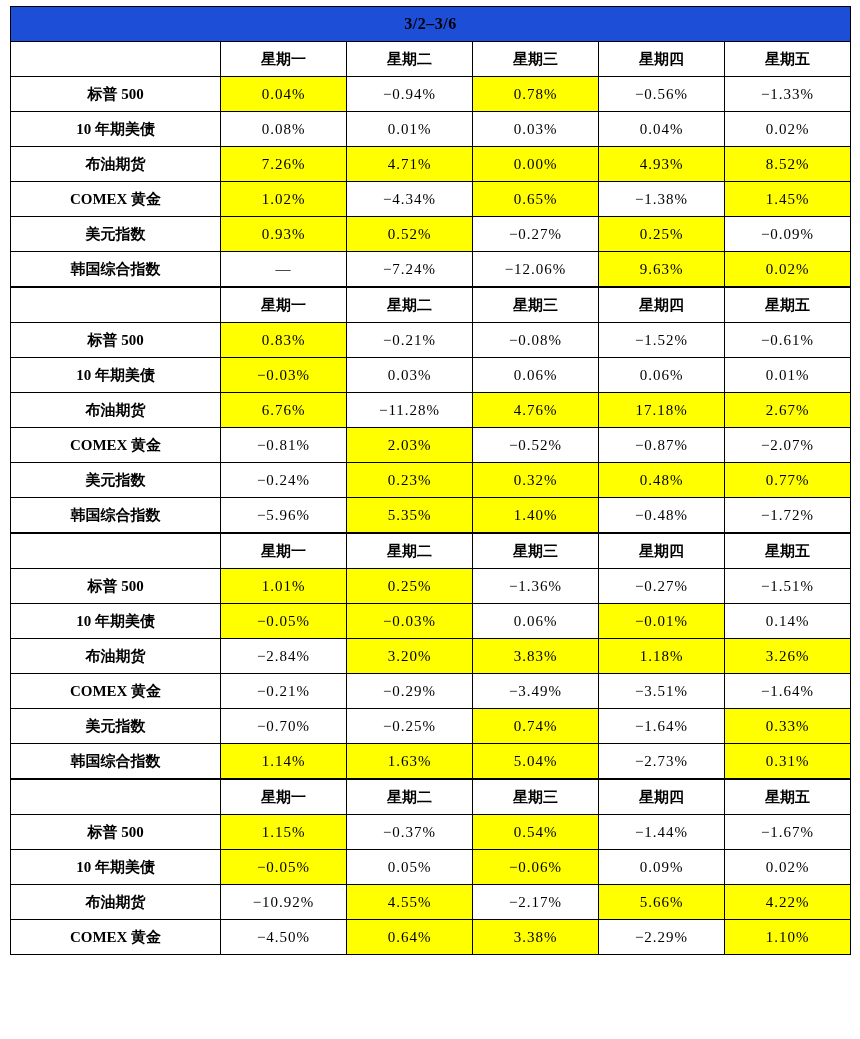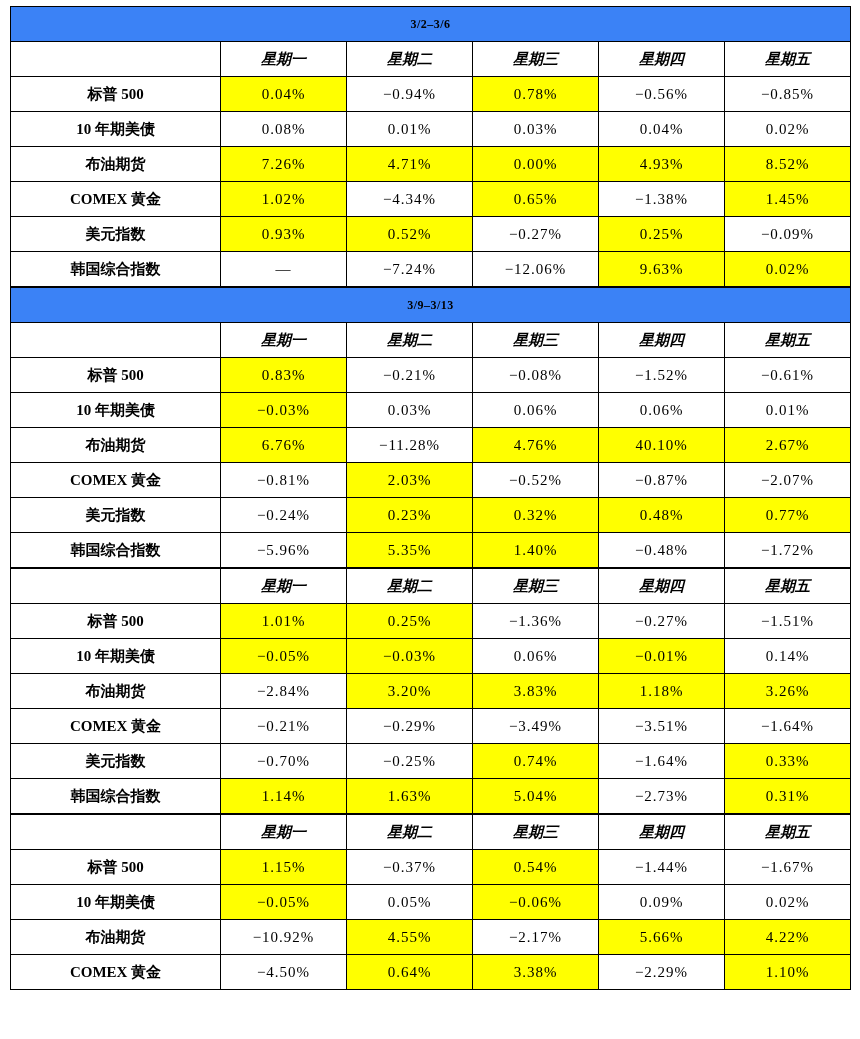--- a/index.html
+++ b/index.html
@@ -26,29 +26,28 @@
   table.block td {
     border: 1px solid #000000;
     height: 34px;
     text-align: center;
     vertical-align: middle;
     padding: 0;
     overflow: hidden;
     white-space: nowrap;
   }
   .period-row td {
-    background: #3b82f6;
+    background: #1d4ed8;
     font-weight: bold;
-    font-size: 12px;
+    font-size: 16px;
     letter-spacing: 0.5px;
   }
   .head-row td {
     font-weight: bold;
     font-size: 15px;
-    font-style: italic;
   }
   .head-row td.corner {
     border-left: 1px solid #000000;
     border-right: 1px solid #000000;
   }
   .label-cell {
     font-weight: bold;
     font-size: 15px;
   }
   .val {
@@ -86,21 +85,21 @@
           <td>星期三</td>
           <td>星期四</td>
           <td>星期五</td>
         </tr>
         <tr>
           <td class="label-cell">标普 500</td>
           <td class="val hl">0.04%</td>
           <td class="val">−0.94%</td>
           <td class="val hl">0.78%</td>
           <td class="val">−0.56%</td>
-          <td class="val">−0.85%</td>
+          <td class="val">−1.33%</td>
         </tr>
         <tr>
           <td class="label-cell">10 年期美债</td>
           <td class="val">0.08%</td>
           <td class="val">0.01%</td>
           <td class="val">0.03%</td>
           <td class="val">0.04%</td>
           <td class="val">0.02%</td>
         </tr>
         <tr>
@@ -127,91 +126,20 @@
           <td class="val hl">0.25%</td>
           <td class="val">−0.09%</td>
         </tr>
         <tr>
           <td class="label-cell">韩国综合指数</td>
           <td class="val">—</td>
           <td class="val">−7.24%</td>
           <td class="val">−12.06%</td>
           <td class="val hl">9.63%</td>
           <td class="val hl">0.02%</td>
-        </tr>
-      </tbody>
-    </table>
-    <table class="block">
-      <colgroup>
-        <col class="colw-label">
-        <col class="colw-day">
-        <col class="colw-day">
-        <col class="colw-day">
-        <col class="colw-day">
-        <col class="colw-day">
-      </colgroup>
-      <tbody>
-        <tr class="period-row">
-          <td colspan="6">3/9–3/13</td>
-        </tr>
-        <tr class="head-row">
-          <td class="corner"></td>
-          <td>星期一</td>
-          <td>星期二</td>
-          <td>星期三</td>
-          <td>星期四</td>
-          <td>星期五</td>
-        </tr>
-        <tr>
-          <td class="label-cell">标普 500</td>
-          <td class="val hl">0.83%</td>
-          <td class="val">−0.21%</td>
-          <td class="val">−0.08%</td>
-          <td class="val">−1.52%</td>
-          <td class="val">−0.61%</td>
-        </tr>
-        <tr>
-          <td class="label-cell">10 年期美债</td>
-          <td class="val hl">−0.03%</td>
-          <td class="val">0.03%</td>
-          <td class="val">0.06%</td>
-          <td class="val">0.06%</td>
-          <td class="val">0.01%</td>
-        </tr>
-        <tr>
-          <td class="label-cell">布油期货</td>
-          <td class="val hl">6.76%</td>
-          <td class="val">−11.28%</td>
-          <td class="val hl">4.76%</td>
-          <td class="val hl">40.10%</td>
-          <td class="val hl">2.67%</td>
-        </tr>
-        <tr>
-          <td class="label-cell">COMEX 黄金</td>
-          <td class="val">−0.81%</td>
-          <td class="val hl">2.03%</td>
-          <td class="val">−0.52%</td>
-          <td class="val">−0.87%</td>
-          <td class="val">−2.07%</td>
-        </tr>
-        <tr>
-          <td class="label-cell">美元指数</td>
-          <td class="val">−0.24%</td>
-          <td class="val hl">0.23%</td>
-          <td class="val hl">0.32%</td>
-          <td class="val hl">0.48%</td>
-          <td class="val hl">0.77%</td>
-        </tr>
-        <tr>
-          <td class="label-cell">韩国综合指数</td>
-          <td class="val">−5.96%</td>
-          <td class="val hl">5.35%</td>
-          <td class="val hl">1.40%</td>
-          <td class="val">−0.48%</td>
-          <td class="val">−1.72%</td>
         </tr>
       </tbody>
     </table>
     <table class="block">
       <colgroup>
         <col class="colw-label">
         <col class="colw-day">
         <col class="colw-day">
         <col class="colw-day">
         <col class="colw-day">
@@ -221,65 +149,65 @@
         <tr class="head-row">
           <td class="corner"></td>
           <td>星期一</td>
           <td>星期二</td>
           <td>星期三</td>
           <td>星期四</td>
           <td>星期五</td>
         </tr>
         <tr>
           <td class="label-cell">标普 500</td>
-          <td class="val hl">1.01%</td>
-          <td class="val hl">0.25%</td>
-          <td class="val">−1.36%</td>
-          <td class="val">−0.27%</td>
-          <td class="val">−1.51%</td>
+          <td class="val hl">0.83%</td>
+          <td class="val">−0.21%</td>
+          <td class="val">−0.08%</td>
+          <td class="val">−1.52%</td>
+          <td class="val">−0.61%</td>
         </tr>
         <tr>
           <td class="label-cell">10 年期美债</td>
-          <td class="val hl">−0.05%</td>
           <td class="val hl">−0.03%</td>
+          <td class="val">0.03%</td>
           <td class="val">0.06%</td>
-          <td class="val hl">−0.01%</td>
-          <td class="val">0.14%</td>
+          <td class="val">0.06%</td>
+          <td class="val">0.01%</td>
         </tr>
         <tr>
           <td class="label-cell">布油期货</td>
-          <td class="val">−2.84%</td>
-          <td class="val hl">3.20%</td>
-          <td class="val hl">3.83%</td>
-          <td class="val hl">1.18%</td>
-          <td class="val hl">3.26%</td>
+          <td class="val hl">6.76%</td>
+          <td class="val">−11.28%</td>
+          <td class="val hl">4.76%</td>
+          <td class="val hl">17.18%</td>
+          <td class="val hl">2.67%</td>
         </tr>
         <tr>
           <td class="label-cell">COMEX 黄金</td>
-          <td class="val">−0.21%</td>
-          <td class="val">−0.29%</td>
-          <td class="val">−3.49%</td>
-          <td class="val">−3.51%</td>
-          <td class="val">−1.64%</td>
+          <td class="val">−0.81%</td>
+          <td class="val hl">2.03%</td>
+          <td class="val">−0.52%</td>
+          <td class="val">−0.87%</td>
+          <td class="val">−2.07%</td>
         </tr>
         <tr>
           <td class="label-cell">美元指数</td>
-          <td class="val">−0.70%</td>
-          <td class="val">−0.25%</td>
-          <td class="val hl">0.74%</td>
-          <td class="val">−1.64%</td>
-          <td class="val hl">0.33%</td>
+          <td class="val">−0.24%</td>
+          <td class="val hl">0.23%</td>
+          <td class="val hl">0.32%</td>
+          <td class="val hl">0.48%</td>
+          <td class="val hl">0.77%</td>
         </tr>
         <tr>
           <td class="label-cell">韩国综合指数</td>
-          <td class="val hl">1.14%</td>
-          <td class="val hl">1.63%</td>
-          <td class="val hl">5.04%</td>
-          <td class="val">−2.73%</td>
-          <td class="val hl">0.31%</td>
+          <td class="val">−5.96%</td>
+          <td class="val hl">5.35%</td>
+          <td class="val hl">1.40%</td>
+          <td class="val">−0.48%</td>
+          <td class="val">−1.72%</td>
         </tr>
       </tbody>
     </table>
     <table class="block">
       <colgroup>
         <col class="colw-label">
         <col class="colw-day">
         <col class="colw-day">
         <col class="colw-day">
         <col class="colw-day">
@@ -289,20 +217,88 @@
         <tr class="head-row">
           <td class="corner"></td>
           <td>星期一</td>
           <td>星期二</td>
           <td>星期三</td>
           <td>星期四</td>
           <td>星期五</td>
         </tr>
         <tr>
           <td class="label-cell">标普 500</td>
+          <td class="val hl">1.01%</td>
+          <td class="val hl">0.25%</td>
+          <td class="val">−1.36%</td>
+          <td class="val">−0.27%</td>
+          <td class="val">−1.51%</td>
+        </tr>
+        <tr>
+          <td class="label-cell">10 年期美债</td>
+          <td class="val hl">−0.05%</td>
+          <td class="val hl">−0.03%</td>
+          <td class="val">0.06%</td>
+          <td class="val hl">−0.01%</td>
+          <td class="val">0.14%</td>
+        </tr>
+        <tr>
+          <td class="label-cell">布油期货</td>
+          <td class="val">−2.84%</td>
+          <td class="val hl">3.20%</td>
+          <td class="val hl">3.83%</td>
+          <td class="val hl">1.18%</td>
+          <td class="val hl">3.26%</td>
+        </tr>
+        <tr>
+          <td class="label-cell">COMEX 黄金</td>
+          <td class="val">−0.21%</td>
+          <td class="val">−0.29%</td>
+          <td class="val">−3.49%</td>
+          <td class="val">−3.51%</td>
+          <td class="val">−1.64%</td>
+        </tr>
+        <tr>
+          <td class="label-cell">美元指数</td>
+          <td class="val">−0.70%</td>
+          <td class="val">−0.25%</td>
+          <td class="val hl">0.74%</td>
+          <td class="val">−1.64%</td>
+          <td class="val hl">0.33%</td>
+        </tr>
+        <tr>
+          <td class="label-cell">韩国综合指数</td>
+          <td class="val hl">1.14%</td>
+          <td class="val hl">1.63%</td>
+          <td class="val hl">5.04%</td>
+          <td class="val">−2.73%</td>
+          <td class="val hl">0.31%</td>
+        </tr>
+      </tbody>
+    </table>
+    <table class="block">
+      <colgroup>
+        <col class="colw-label">
+        <col class="colw-day">
+        <col class="colw-day">
+        <col class="colw-day">
+        <col class="colw-day">
+        <col class="colw-day">
+      </colgroup>
+      <tbody>
+        <tr class="head-row">
+          <td class="corner"></td>
+          <td>星期一</td>
+          <td>星期二</td>
+          <td>星期三</td>
+          <td>星期四</td>
+          <td>星期五</td>
+        </tr>
+        <tr>
+          <td class="label-cell">标普 500</td>
           <td class="val hl">1.15%</td>
           <td class="val">−0.37%</td>
           <td class="val hl">0.54%</td>
           <td class="val">−1.44%</td>
           <td class="val">−1.67%</td>
         </tr>
         <tr>
           <td class="label-cell">10 年期美债</td>
           <td class="val hl">−0.05%</td>
           <td class="val">0.05%</td>

